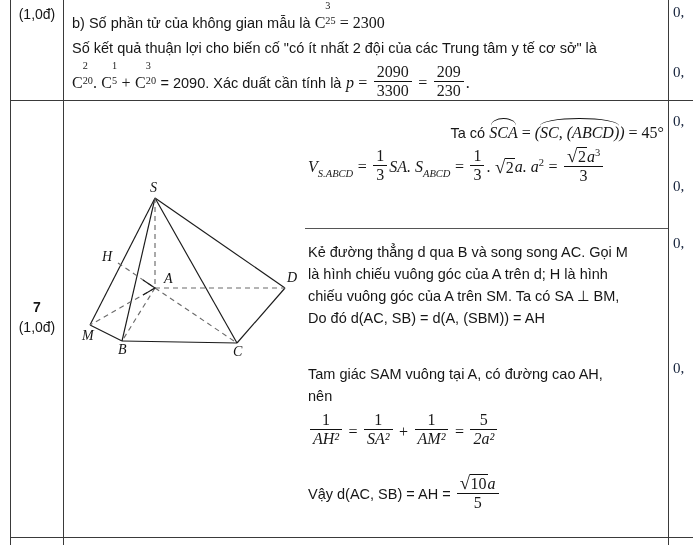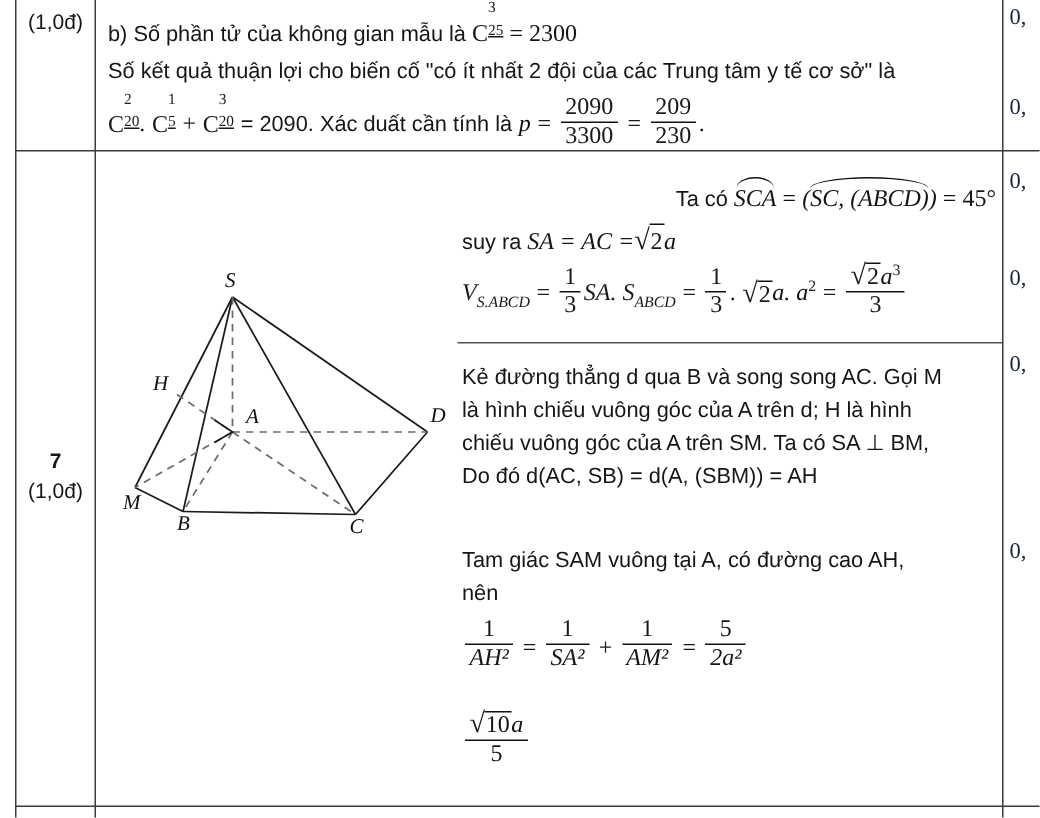--- a/index.html
+++ b/index.html
@@ -104,21 +104,21 @@
   .comb .scripts {
     display: inline-block;
     vertical-align: baseline;
     font-size: 0.64em;
     line-height: 1;
     text-align: left;
     position: relative;
     top: 0.08em;
   }
   .comb .scripts .up { display: block; position: relative; top: -0.95em; }
-  .comb .scripts .dn { display: block; position: relative; top: -0.45em; text-decoration: underline; }
+  .comb .scripts .dn { display: block; position: relative; top: -0.45em; }
 
   
   .sqrt {
     display: inline-block;
     position: relative;
     padding-left: 0.62em;
     font-family: "Liberation Serif", serif;
   }
   .sqrt::before {
     content: "\221A";
@@ -262,24 +262,20 @@
 
   <div class="blk" style="left:308px; top:116px; width:356px;">
     <div class="line vn" style="margin-bottom:5px;text-align:right;">
       <span>Ta có</span>
       <span class="mjup arc" style="font-size:16px;">SCA</span>
       <span class="rm" style="font-size:16px;">=</span>
       <span class="mjup arc" style="font-size:16px;">(SC, (ABCD))</span>
       <span class="rm" style="font-size:16px;">= 45°</span>
     </div>
 
-    <div class="line vn" style="margin-bottom:4px;">
-      <span>suy ra</span>
-      <span class="mjup" style="font-size:16px;">SA = AC =</span><span class="sqrt" style="font-size:16px;"><span class="rad">2</span></span><span class="mj" style="font-size:16px;">a</span>
-    </div>
 
     <div class="line" style="font-size:16px; margin-top:2px;">
       <span class="mjup">V</span><span class="mjup" style="font-size:0.66em; vertical-align:sub;">S.ABCD</span>
       <span class="rm">=</span>
       <span class="frac">
         <span class="num">1</span>
         <span class="den">3</span>
       </span><span class="mjup">SA. S</span><span class="mjup" style="font-size:0.66em; vertical-align:sub;">ABCD</span>
       <span class="rm">=</span>
       <span class="frac">
@@ -324,20 +320,21 @@
         <span class="den mjup">AM²</span>
       </span>
       <span class="rm">=</span>
       <span class="frac">
         <span class="num">5</span>
         <span class="den mjup">2a²</span>
       </span>
     </div>
 
     <div class="line" style="margin-top:26px;">
+      <span class="vn">Vậy d(AC, SB) = AH =</span>
       <span class="frac" style="font-size:16px;">
         <span class="num"><span class="sqrt"><span class="rad">10</span></span><span class="mj">a</span></span>
         <span class="den">5</span>
       </span>
     </div>
   </div>
 
   <div class="score-col" style="top:0; height:545px;">
     <span class="score-mark" style="top:4px;">0,</span>
     <span class="score-mark" style="top:64px;">0,</span>

